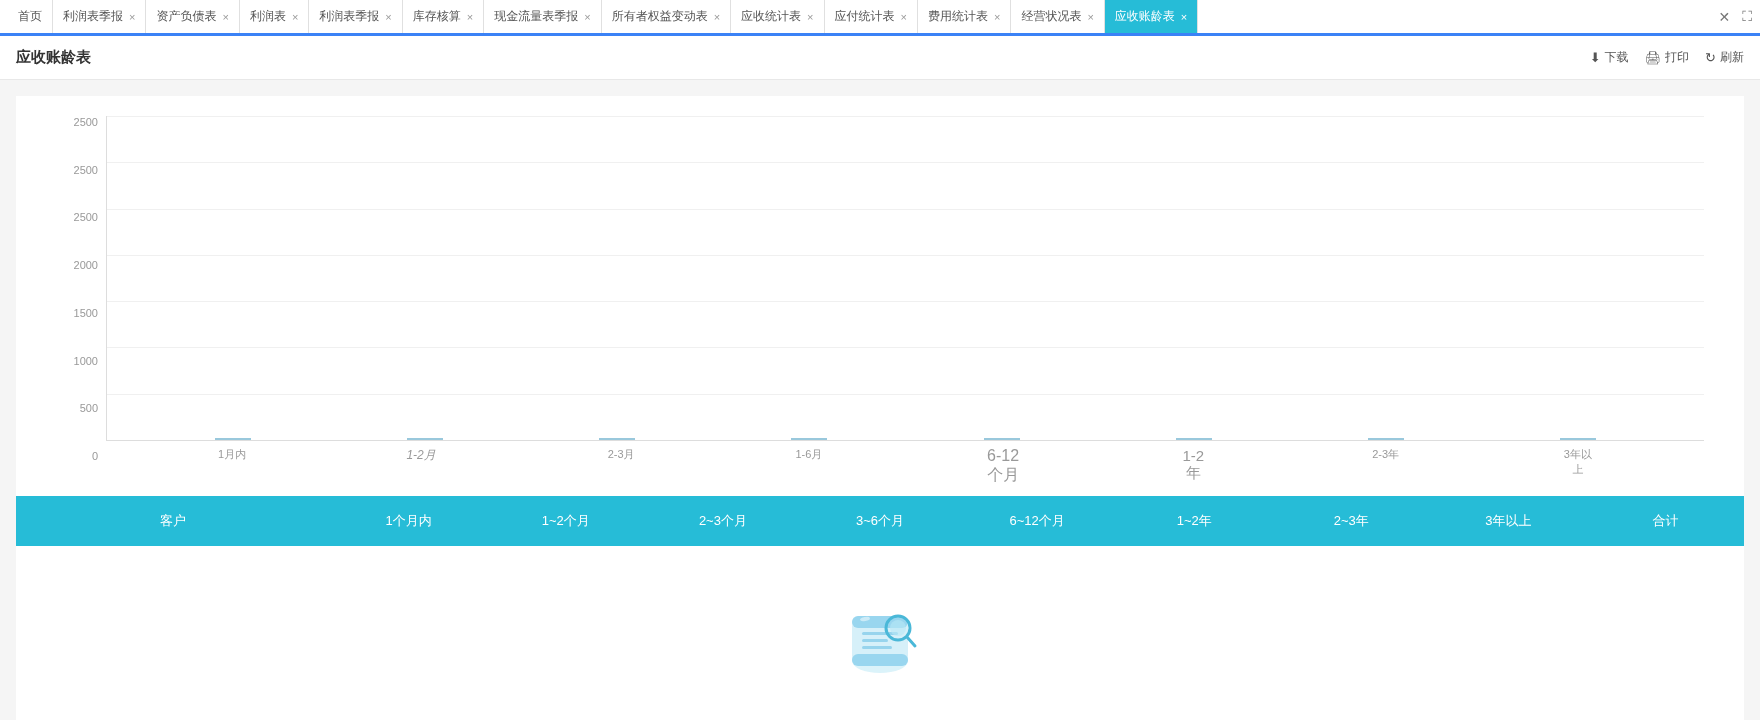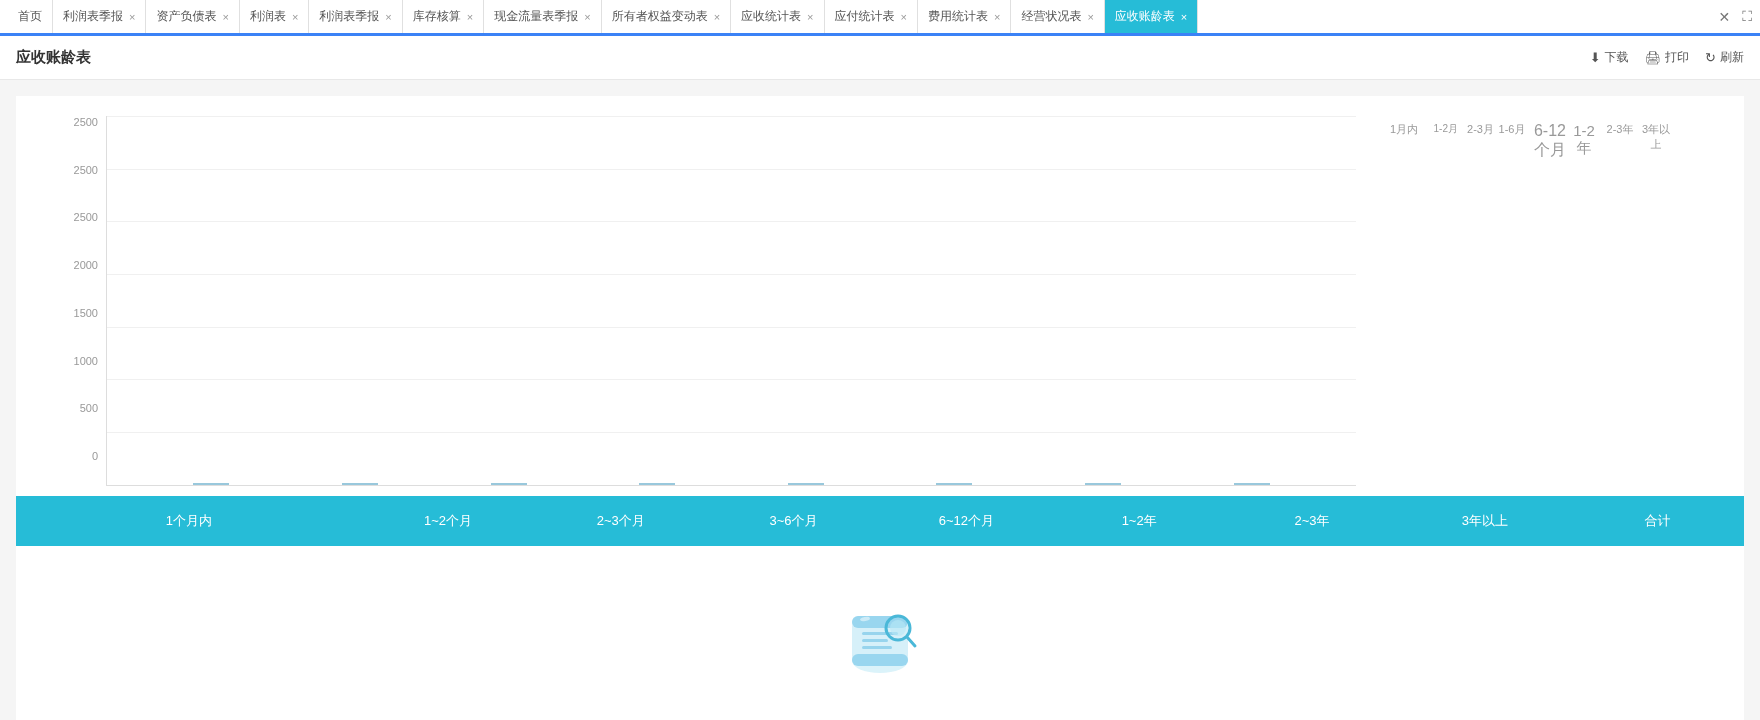--- a/index.html
+++ b/index.html
@@ -224,21 +224,21 @@
         <span>2500</span>
         <span>2500</span>
         <span>2500</span>
         <span>2000</span>
         <span>1500</span>
         <span>1000</span>
         <span>500</span>
         <span>0</span>
       </div>
 
-      <div style="flex:1; display:flex; ">
+      <div style="flex:1; display:flex; flex-direction:column;">
 
         <div style="flex:1; position:relative; border-left:1px solid #ddd; border-bottom:1px solid #ddd;">
 
           <div style="position:absolute;top:0;left:0;right:0;height:14.28%;border-top:1px solid #f0f0f0;"></div>
           <div style="position:absolute;top:14.28%;left:0;right:0;height:14.28%;border-top:1px solid #f0f0f0;"></div>
           <div style="position:absolute;top:28.56%;left:0;right:0;height:14.28%;border-top:1px solid #f0f0f0;"></div>
           <div style="position:absolute;top:42.84%;left:0;right:0;height:14.28%;border-top:1px solid #f0f0f0;"></div>
           <div style="position:absolute;top:57.12%;left:0;right:0;height:14.28%;border-top:1px solid #f0f0f0;"></div>
           <div style="position:absolute;top:71.4%;left:0;right:0;height:14.28%;border-top:1px solid #f0f0f0;"></div>
           <div style="position:absolute;top:85.68%;left:0;right:0;border-top:1px solid #f0f0f0;"></div>
@@ -250,33 +250,34 @@
             <div style="width:36px;height:48%;background:repeating-linear-gradient(-45deg,#b8d8e8,#b8d8e8 3px,#d8eef6 3px,#d8eef6 6px);border:1px solid #99c8dc;"></div>
             <div style="width:36px;height:96%;background:repeating-linear-gradient(-45deg,#b8d8e8,#b8d8e8 3px,#d8eef6 3px,#d8eef6 6px);border:1px solid #99c8dc;"></div>
             <div style="width:36px;height:36%;background:repeating-linear-gradient(-45deg,#b8d8e8,#b8d8e8 3px,#d8eef6 3px,#d8eef6 6px);border:1px solid #99c8dc;"></div>
             <div style="width:36px;height:60%;background:repeating-linear-gradient(-45deg,#b8d8e8,#b8d8e8 3px,#d8eef6 3px,#d8eef6 6px);border:1px solid #99c8dc;"></div>
             <div style="width:36px;height:32%;background:repeating-linear-gradient(-45deg,#b8d8e8,#b8d8e8 3px,#d8eef6 3px,#d8eef6 6px);border:1px solid #99c8dc;"></div>
           </div>
         </div>
 
         <div style="display:flex;justify-content:space-around;padding:6px 30px 0 30px;">
           <span style="font-size:11px;color:#999;width:36px;text-align:center;">1月内</span>
-          <span style="font-size:10px;color:#999;width:36px;text-align:right;">1-2月</span>
+          <span style="font-size:12px;color:#999;width:36px;text-align:left;font-style:italic;">1-2月</span>
           <span style="font-size:11px;color:#999;width:36px;text-align:right;">2-3月</span>
           <span style="font-size:11px;color:#999;width:36px;text-align:center;">1-6月</span>
           <span style="font-size:16px;color:#999;width:36px;text-align:right;">6-12个月</span>
           <span style="font-size:15px;color:#999;width:36px;text-align:center;">1-2年</span>
           <span style="font-size:11px;color:#999;width:36px;text-align:center;">2-3年</span>
           <span style="font-size:11px;color:#999;width:36px;text-align:center;">3年以上</span>
         </div>
       </div>
     </div>
   </div>
 
   <div class="table-header">
+    <div class="th-cell" style="flex:2;">客户</div>
     <div class="th-cell">1个月内</div>
     <div class="th-cell">1~2个月</div>
     <div class="th-cell">2~3个月</div>
     <div class="th-cell">3~6个月</div>
     <div class="th-cell">6~12个月</div>
     <div class="th-cell">1~2年</div>
     <div class="th-cell">2~3年</div>
     <div class="th-cell">3年以上</div>
     <div class="th-cell">合计</div>
   </div>

